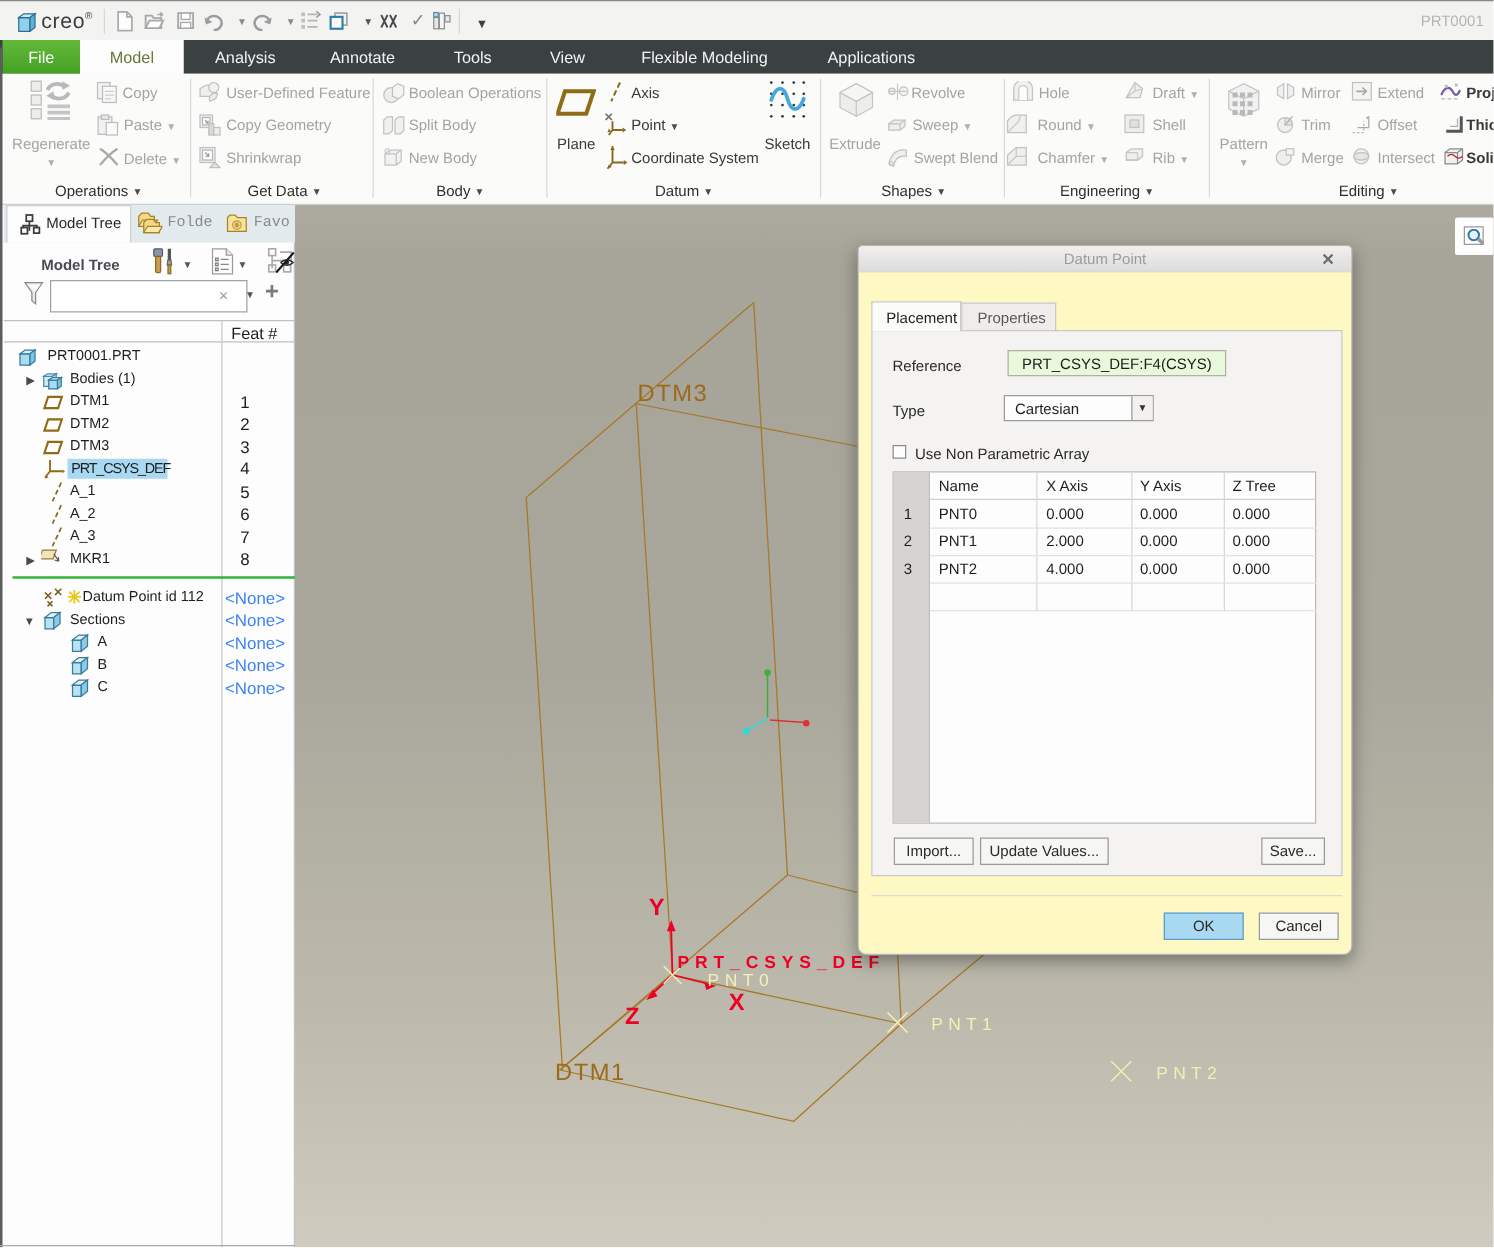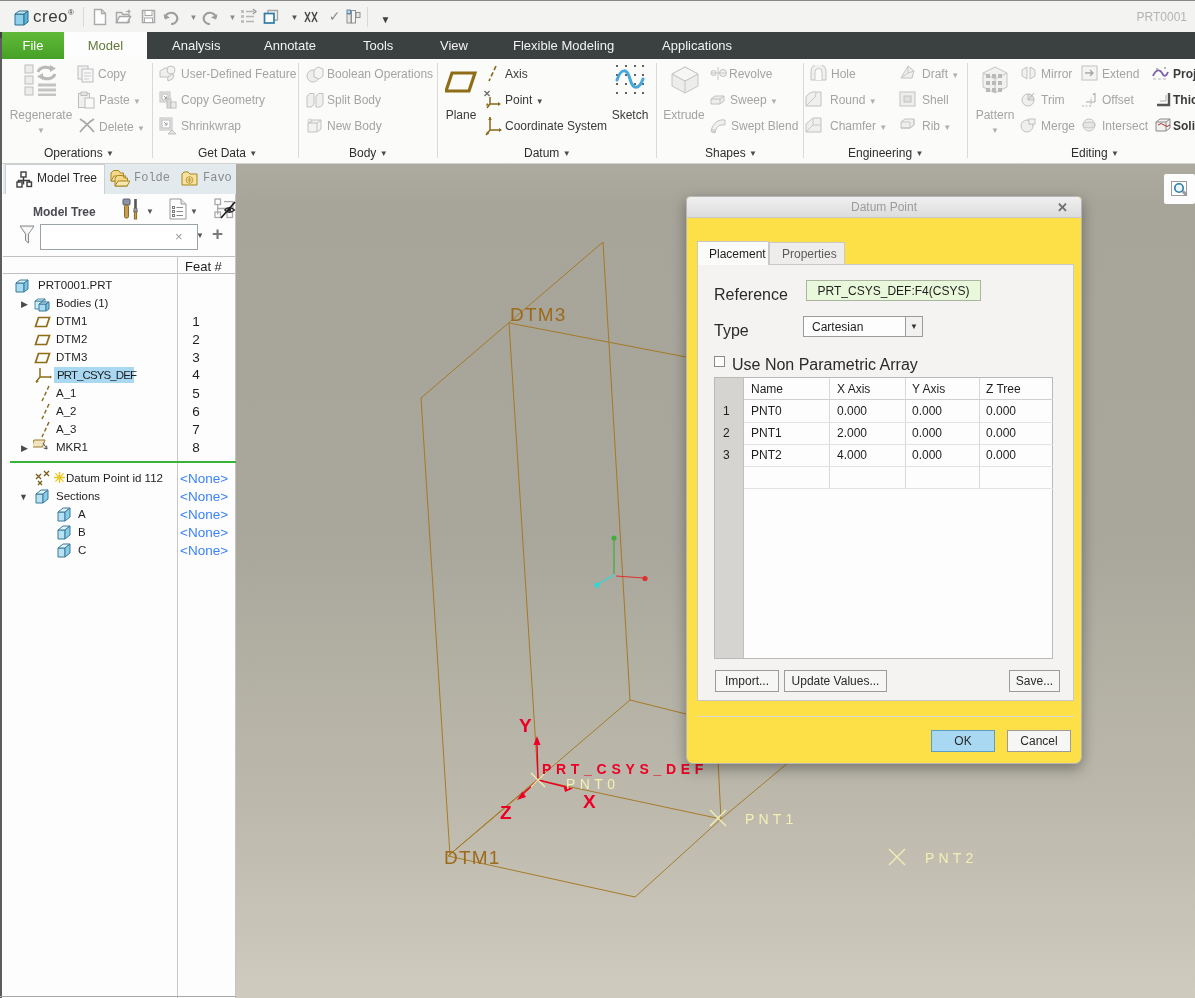--- a/index.html
+++ b/index.html
@@ -40,26 +40,26 @@
 #mt-filter { position:absolute; left:3px; top:58px; width:233px; height:32px; }
 #mt-cols { position:absolute; left:3px; top:92px; width:233px; height:20px; }
 #tree { position:absolute; left:0; top:-164px; width:236px; height:998px; }
 .arr { position:absolute; width:10px; font-size:9px; color:#4a4a4a; }
 .nonef { position:absolute; left:180px; font-size:13.5px; color:#3b82f6; }
 .numf { position:absolute; left:181px; width:30px; text-align:center; font-size:13.5px; color:#1e1e1e; }
 .trow { position:absolute; left:0; height:18px; font-size:11.5px; color:#1e1e1e; white-space:nowrap; }
 
 #canvas { position:absolute; left:236px; top:164px; width:959px; height:834px; background:linear-gradient(#adab9f 0px, #a7a499 40px, #a9a69b 45%, #bdbaad 78%, #cfccbf 100%); }
 
-#dialog { position:absolute; left:686px; top:196px; width:396px; height:568px; background:#fde047; border:1px solid #b6b6b6; border-radius:4px 4px 7px 7px; box-shadow:0 5px 14px rgba(0,0,0,0.35); }
+#dialog { position:absolute; left:686px; top:196px; width:396px; height:568px; background:#fef9c3; border:1px solid #b6b6b6; border-radius:4px 4px 7px 7px; box-shadow:0 5px 14px rgba(0,0,0,0.35); }
 #dlg-title { position:absolute; left:0; top:0; width:100%; height:21px; background:linear-gradient(#f0f0f0,#dcdcdc); border-bottom:1px solid #c8c8c8; border-radius:4px 4px 0 0; color:#9b9b9b; font-size:12px; text-align:center; line-height:21px; }
 #dlg-close { position:absolute; right:12px; top:5px; width:12px; height:12px; color:#6e6e6e; font-size:13px; line-height:12px; font-weight:bold; }
 .dtabx { position:absolute; font-size:12px; }
 #dlg-content { position:absolute; left:10px; top:67px; width:377px; height:437px; border:1px solid #c9c9c9; background:#f4f3f2; }
-.dlbl { position:absolute; font-size:16px; color:#2a2a2a; }
+.dlbl { position:absolute; font-size:12px; color:#2a2a2a; }
 .dbtn { position:absolute; height:22px; background:#f6f6f5; border:1px solid #9b9b9b; font-size:12px; color:#2a2a2a; text-align:center; }
 </style>
 </head>
 <body>
 <div id="app">
   <div id="topbar">
     <svg id="logo-cube" width="17" height="20" viewBox="0 0 17 20">
       <polygon points="2,5 11,5 11,16 2,16" fill="#8fd0ec" stroke="#2e6f8e" stroke-width="1"></polygon>
       <polygon points="2,5 6,2 15,2 11,5" fill="#c8e9f6" stroke="#2e6f8e" stroke-width="1"></polygon>
       <polygon points="11,5 15,2 15,13 11,16" fill="#5ab4d8" stroke="#2e6f8e" stroke-width="1"></polygon>

